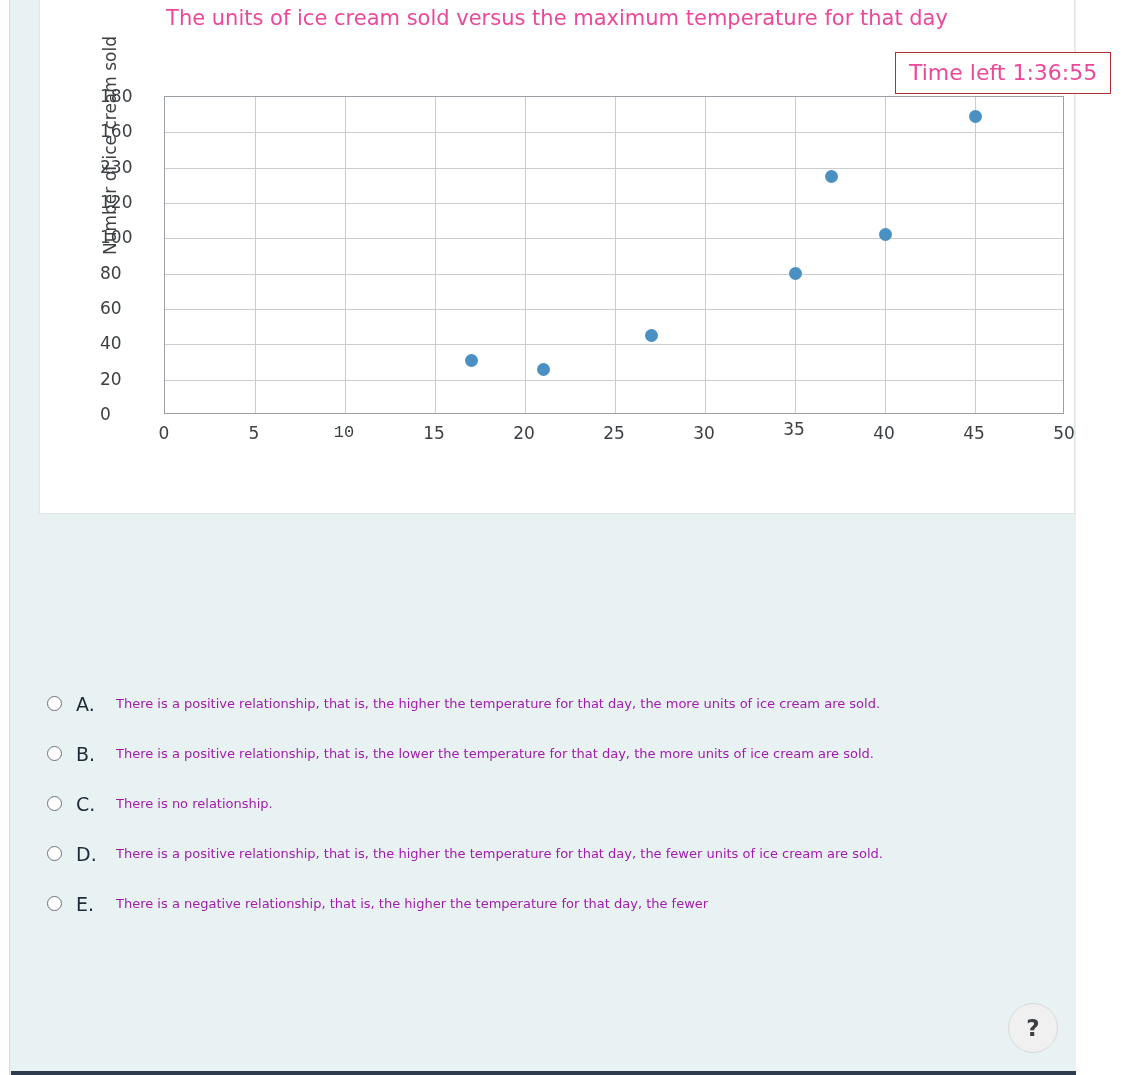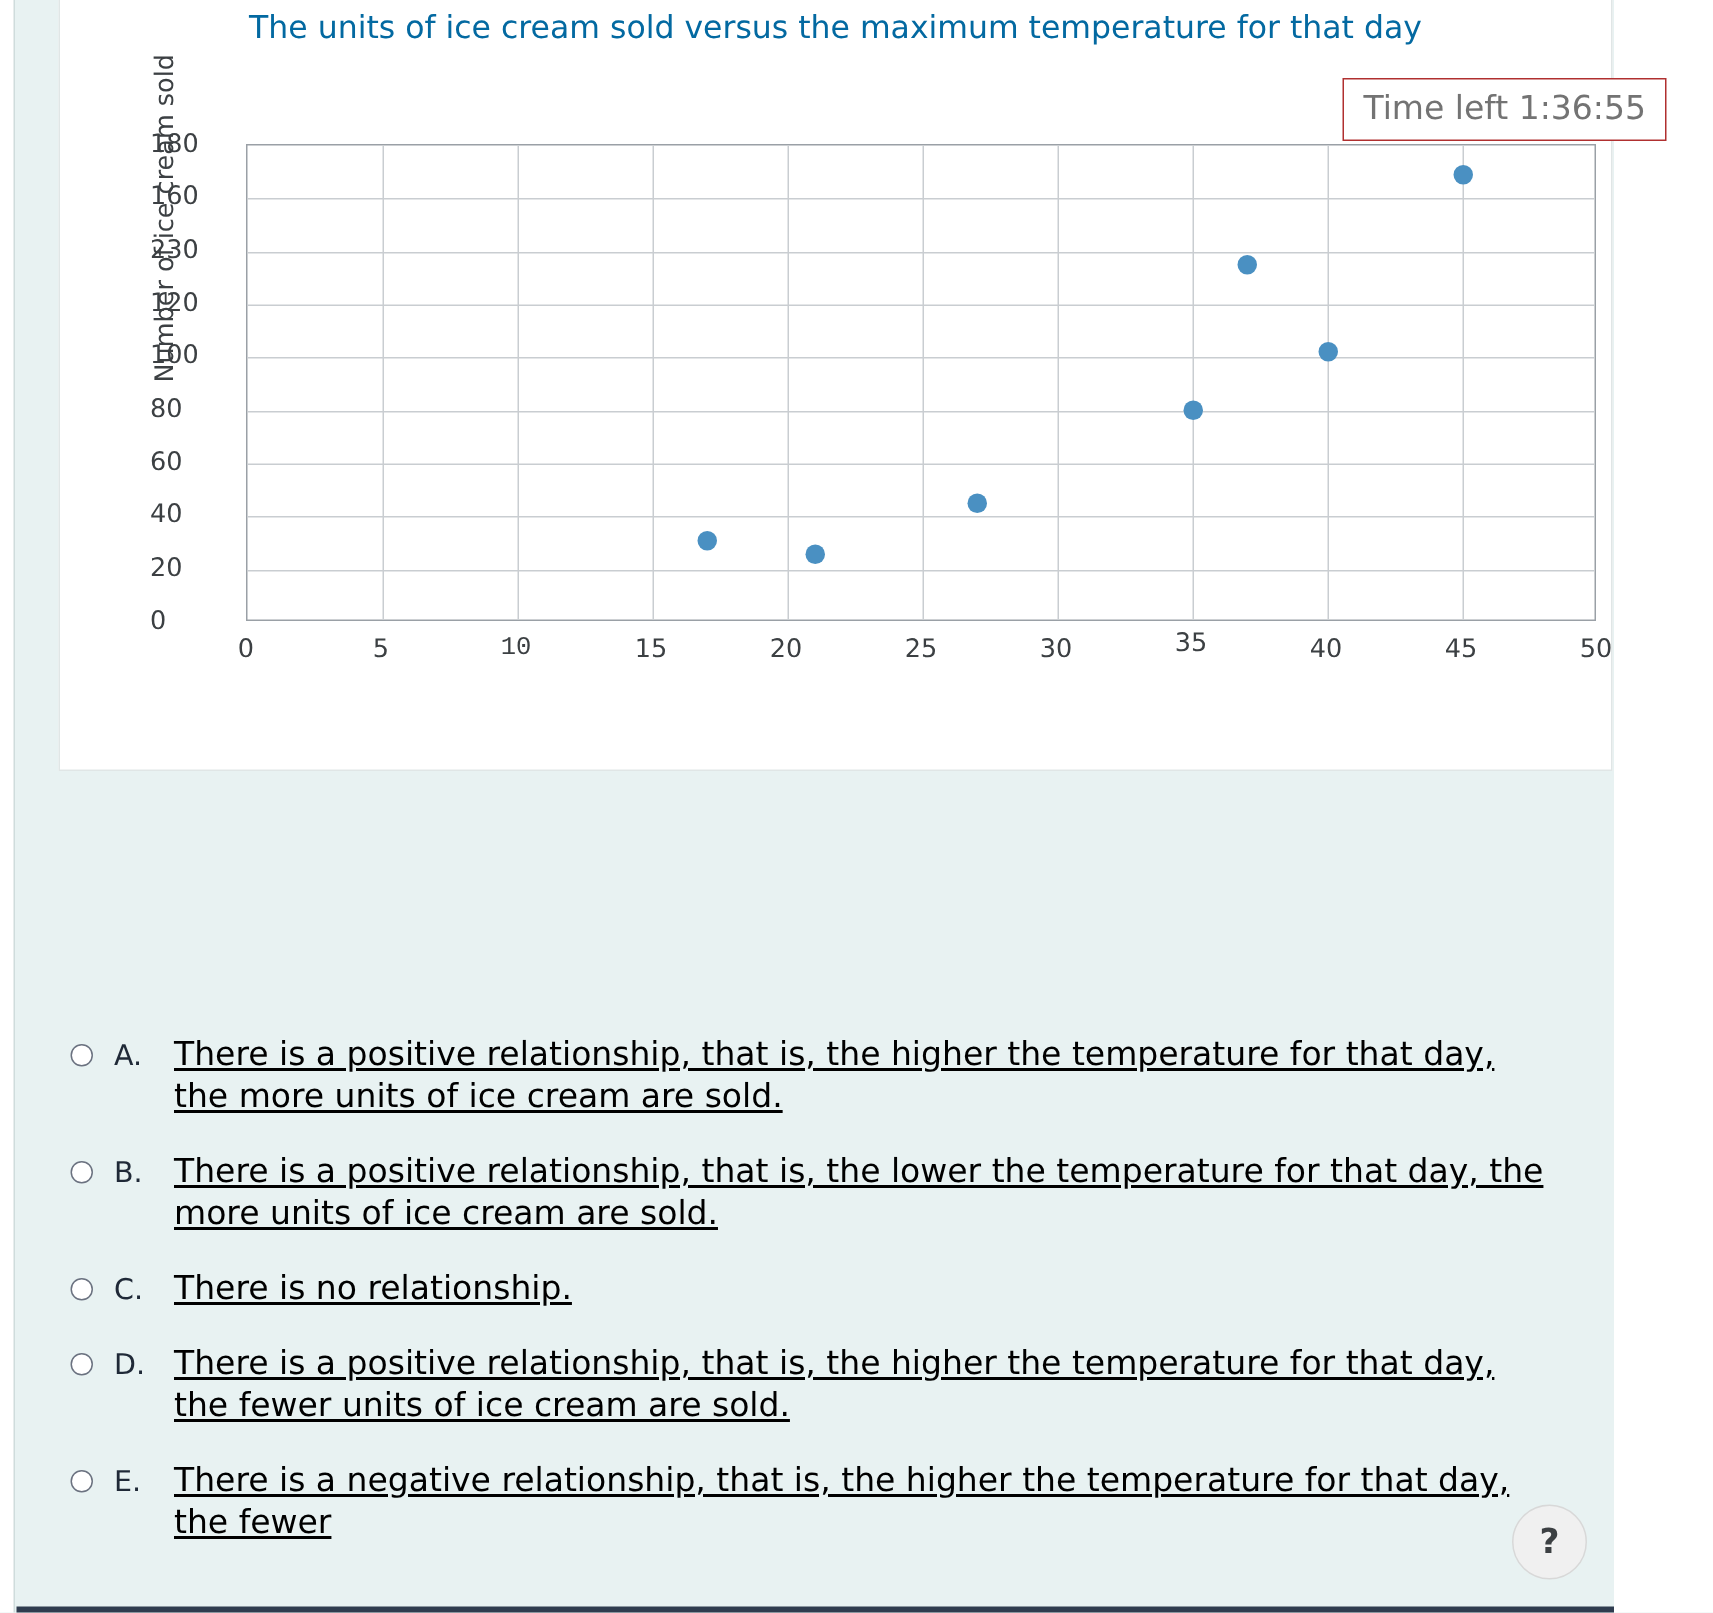--- a/index.html
+++ b/index.html
@@ -45,21 +45,21 @@
     background: #ffffff;
     border: 1px solid #e0e6e6;
     box-sizing: border-box;
   }
   .chart-title {
     position: absolute;
     left: 0; top: 8px;
     width: 100%;
     text-align: center;
     font-size: 21px;
-    color: #0369a1;
+    color: #ec4899;
     line-height: 34px;
     font-family: "DejaVu Sans", sans-serif;
   }
   
   .plot {
     position: absolute;
     left: 124px;
     top: 103px;
     width: 900px;
     height: 318px;
@@ -128,21 +128,21 @@
     font-family: "DejaVu Sans", sans-serif;
   }
   
   .timer {
     position: absolute;
     left: 884px;
     top: 52px;
     padding: 6px 13px;
     border: 1px solid #b03030;
     background: #ffffff;
-    color: #737373;
+    color: #ec4899;
     font-size: 22px;
     line-height: 28px;
     font-family: "DejaVu Sans", sans-serif;
     white-space: nowrap;
   }
   
   .question-text {
     position: absolute;
     left: 25px;
     top: 535px;
@@ -175,26 +175,25 @@
     flex: 0 0 auto;
     width: 40px;
     margin-left: 14px;
     font-size: 19px;
     color: #1f2937;
     font-family: "DejaVu Sans", sans-serif;
     line-height: 28px;
   }
   .opt-text {
     flex: 1 1 auto;
-    font-size: 22px;
-    color: #000000;
+    font-size: 13px;
+    color: #a21caf;
     line-height: 28px;
     font-family: "DejaVu Sans", sans-serif;
     max-width: 920px;
-    text-decoration: underline;
   }
   
   .help-btn {
     position: absolute;
     right: 18px;
     bottom: 22px;
     width: 48px;
     height: 48px;
     border-radius: 50%;
     background: #f0f0f0;

